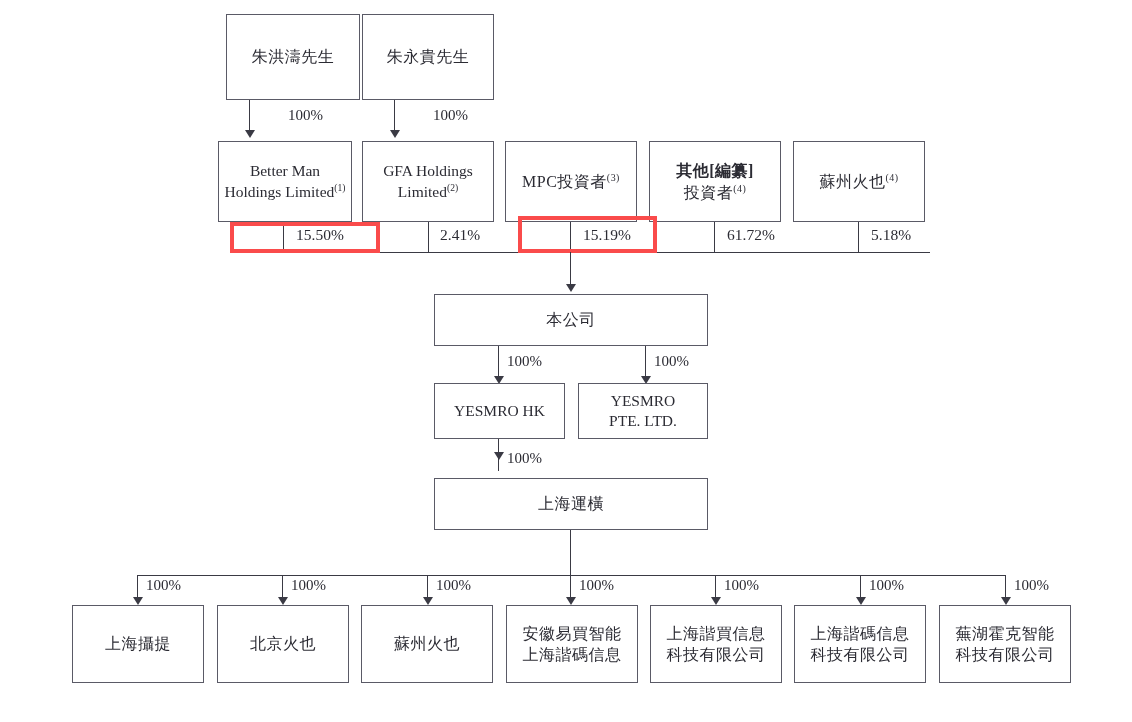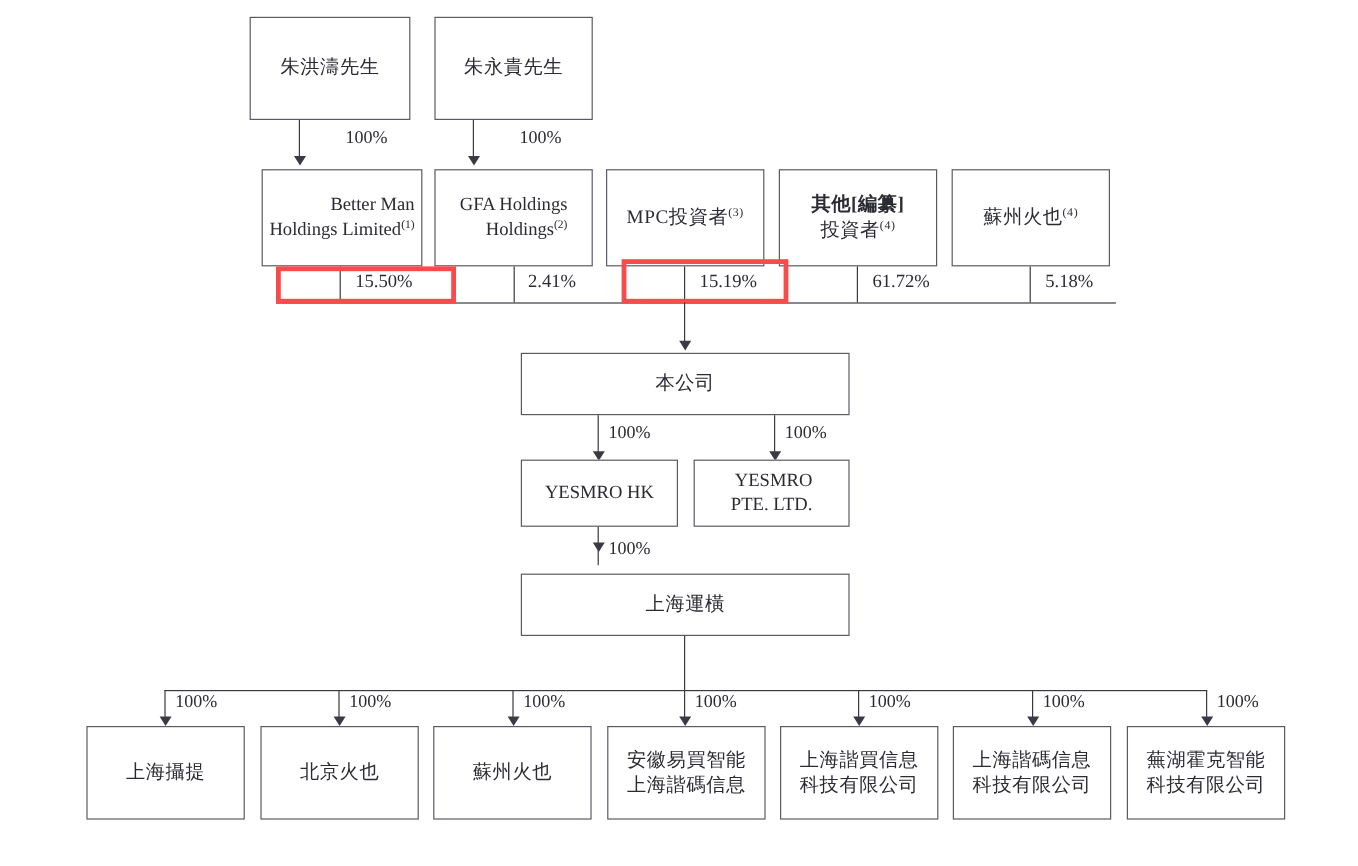--- a/index.html
+++ b/index.html
@@ -34,21 +34,21 @@
     padding: 2px 4px;
   }
   .node .label { display: block; }
   .node sup {
     font-size: 0.62em;
     vertical-align: super;
     line-height: 0;
   }
   .node b { font-weight: bold; }
   .node.cjk { font-size: 16px; letter-spacing: 0.5px; }
-  .node.latin { font-size: 15.5px; text-align: right; }
+  .node.latin { font-size: 15.5px; }
 
   
   .vline {
     position: absolute;
     width: 0;
     border-left: 1.3px solid #3a3a44;
   }
   .hline {
     position: absolute;
     height: 0;
@@ -86,21 +86,21 @@
     border: 4px solid #fa4b4b;
     background: transparent;
     pointer-events: none;
   }
 </style>
 </head>
 <body>
 
 <div id="chart">
 
-  <div class="node cjk" style="left:208px; top:14px; width:134px; height:86px;">
+  <div class="node cjk" style="left:226px; top:14px; width:134px; height:86px;">
     <span class="label">朱洪濤先生</span>
   </div>
   <div class="node cjk" style="left:362px; top:14px; width:132px; height:86px;text-align:center;">
     <span class="label">朱永貴先生</span>
   </div>
 
   <div class="vline" style="left:249px; top:100px; height:32px;"></div>
   <div class="arrow" style="left:244.5px; top:130px;"></div>
   <div class="pct" style="left:288px; top:107px;">100%</div>
 
@@ -111,21 +111,21 @@
   <div class="node latin" style="left:218px; top:141px; width:134px; height:81px;">
     <span>
       <span>Better Man</span><br>
       <span>Holdings Limited</span><sup>(1)</sup>
     </span>
   </div>
 
   <div class="node latin" style="left:362px; top:141px; width:132px; height:81px;">
     <span>
       <span>GFA Holdings</span><br>
-      <span>Holdings</span><sup>(2)</sup>
+      <span>Limited</span><sup>(2)</sup>
     </span>
   </div>
 
   <div class="node cjk" style="left:505px; top:141px; width:132px; height:81px;">
     <span>
       <span>MPC投資者</span><sup>(3)</sup>
     </span>
   </div>
 
   <div class="node cjk" style="left:649px; top:141px; width:132px; height:81px;">

